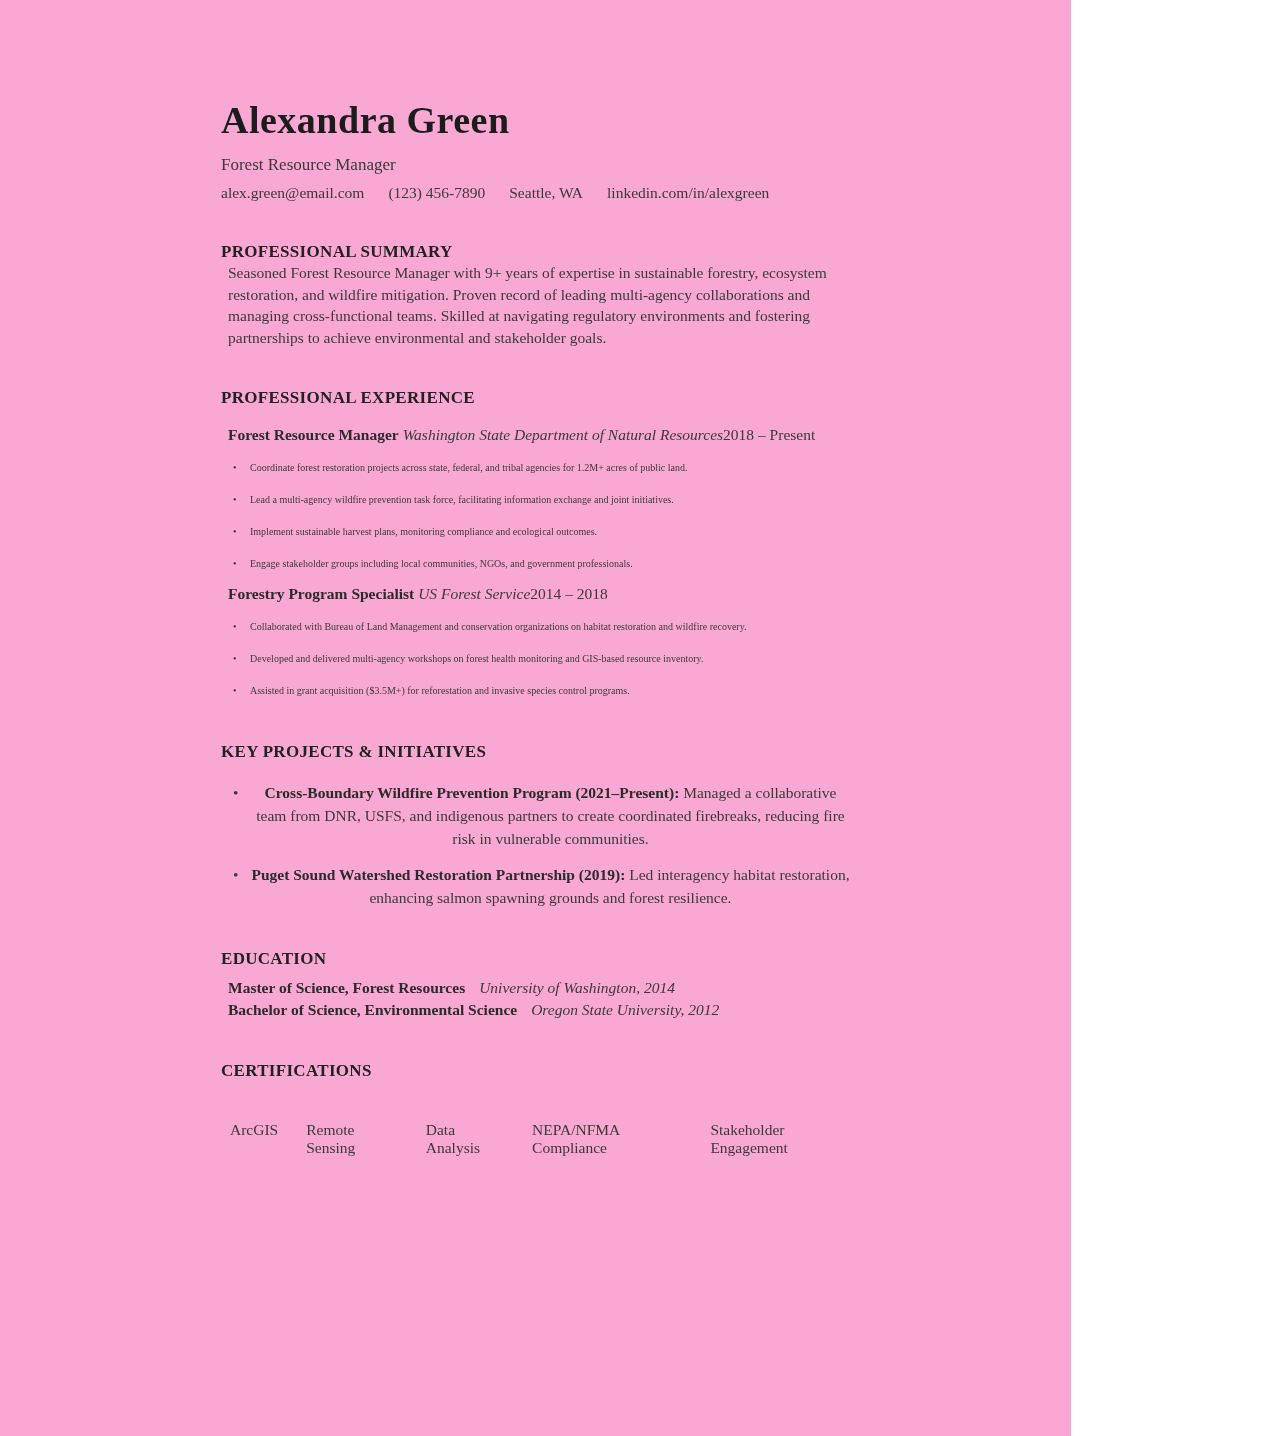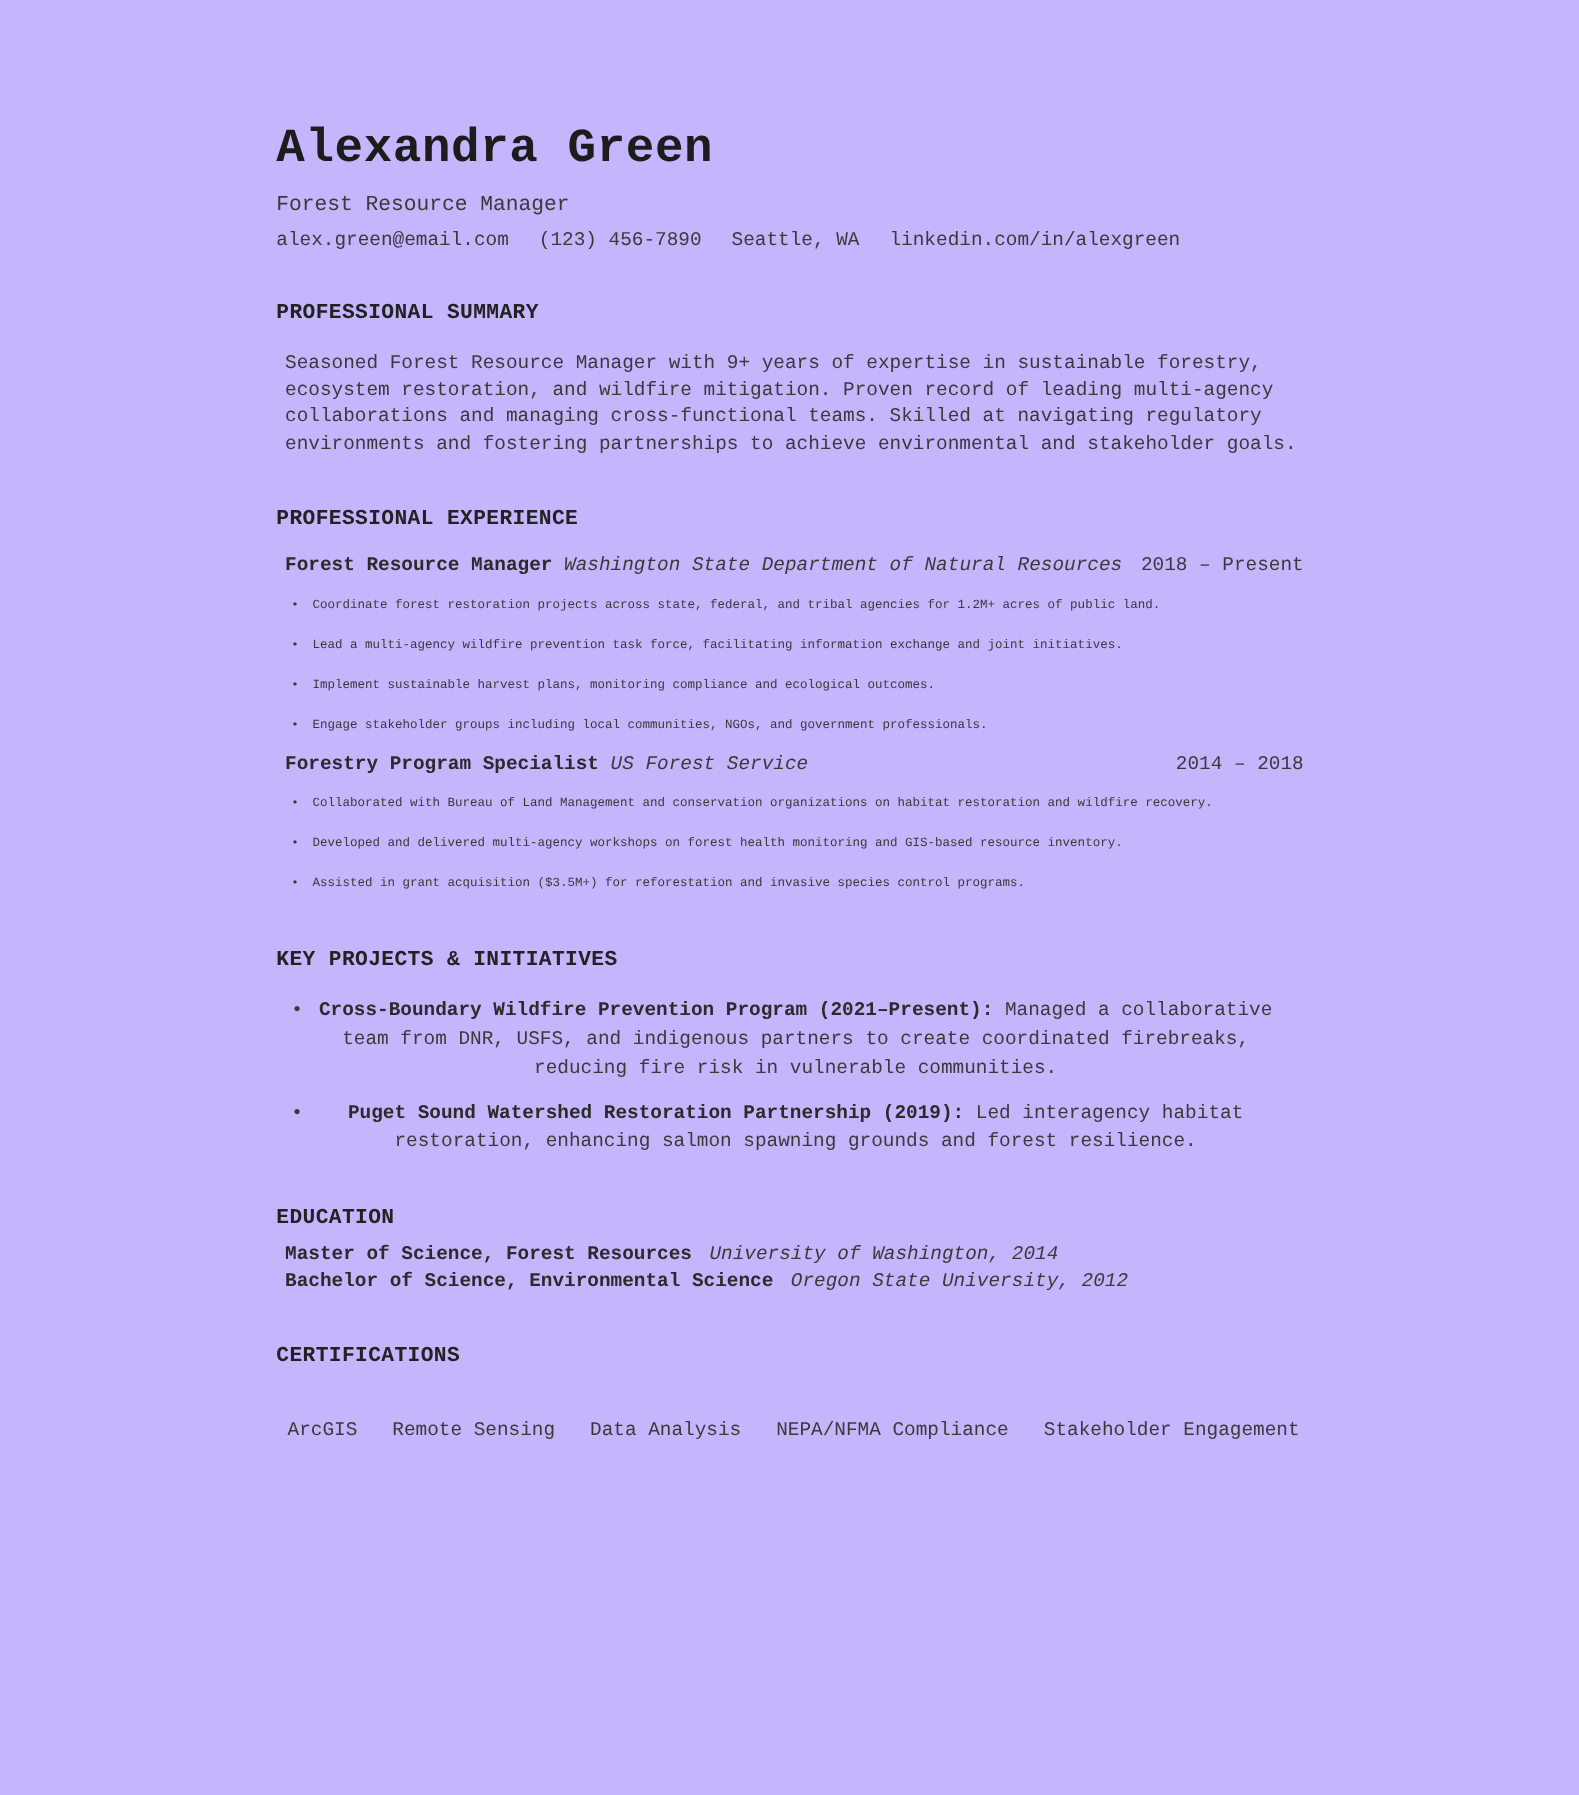--- a/index.html
+++ b/index.html
@@ -1,33 +1,33 @@
 <!DOCTYPE html>
 <html><head>
 <meta charset="utf-8">
 <style>
   * { margin:0; padding:0; box-sizing:border-box; }
   html,body { background:#ffffff; }
   .page {
-    width:1263px; height:1436px; background:#c4b5fd;
-    font-family:Liberation Mono, monospace;
+    width:1071px; height:1436px; background:#f9a8d4;
+    font-family:Liberation Serif, serif;
     color:#3a3a3a; overflow:hidden;
   }
   .content { padding:98px 220px 0 221px; }
 
   .name { font-size:38px; font-weight:700; color:#1c1c1c; letter-spacing:0.5px; line-height:44px; }
   .job-headline { font-size:17px; margin-top:13px; color:#3a3a3a; }
   .contact-row { display:flex; gap:24px; margin-top:9px; font-size:15.5px; color:#3a3a3a; }
 
   .section { margin-top:40px; }
   .section-heading { font-size:17px; font-weight:700; color:#222222; letter-spacing:0.3px; }
 
-  .summary-text { margin-top:20px; padding-left:7px; font-size:15.5px; line-height:21.5px; max-width:818px; }
+  .summary-text { padding-left:7px; font-size:15.5px; line-height:21.5px; max-width:818px; }
 
-  .job-header { display:flex; justify-content:space-between; align-items:baseline; margin-top:18px; padding-left:7px; font-size:15.5px; }
+  .job-header { display:flex; align-items:baseline; margin-top:18px; padding-left:7px; font-size:15.5px; }
   .job-title { font-weight:700; color:#2b2b2b; }
   .job-company { font-style:italic; }
   .job-dates { font-size:15.5px; color:#3a3a3a; white-space:nowrap; }
 
   ul.bullets { list-style:none; margin:13px 0 0 0; padding-left:12px; }
   ul.bullets li { position:relative; padding-left:17px; font-size:10px; line-height:22px; margin-bottom:10px; max-width:800px; }
   ul.bullets li::before { content:"\2022"; position:absolute; left:0; top:0; color:#3a3a3a; }
 
   ul.projects { list-style:none; margin:19px 0 0 0; padding-left:12px; }
   ul.projects li { position:relative; padding-left:17px; font-size:15.5px; line-height:23px; margin-bottom:13px; max-width:790px;text-align:center; }

